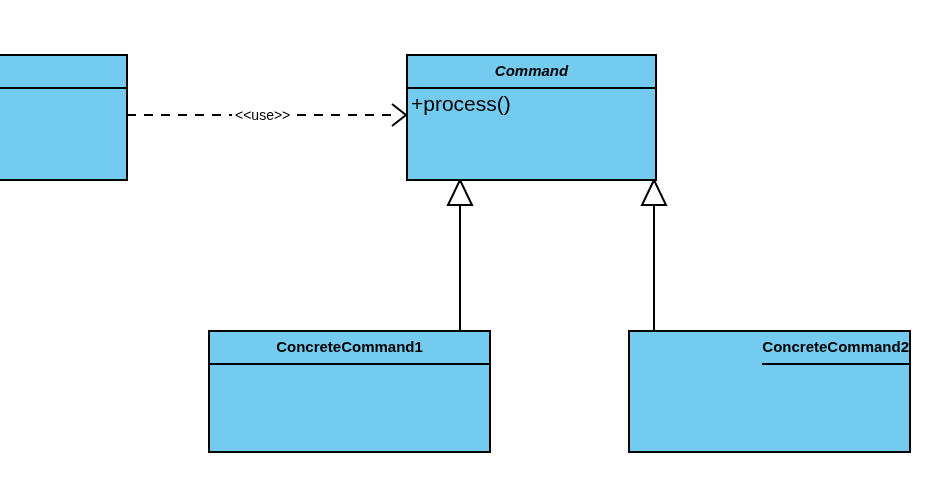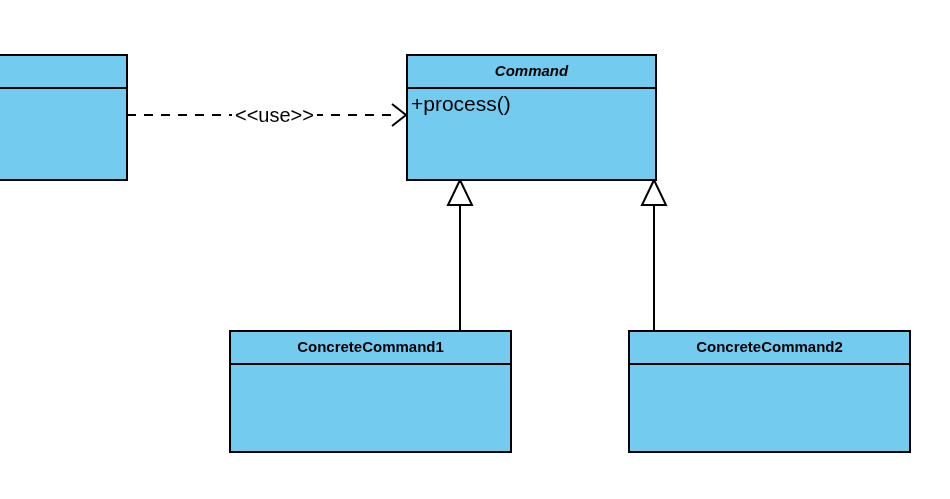--- a/index.html
+++ b/index.html
@@ -63,21 +63,21 @@
     position: absolute;
     left: 0;
     top: 0;
     width: 950px;
     height: 499px;
     pointer-events: none;
     overflow: visible;
   }
   .edge-label {
     position: absolute;
-    font-size: 20px;
+    font-size: 14px;
     color: #000000;
     background: #ffffff;
     padding: 0 3px;
     white-space: nowrap;
     line-height: 16px;
   }
 </style>
 </head>
 <body>
 
@@ -111,23 +111,23 @@
     <div class="uml-class-members"></div>
   </div>
 
   <div class="uml-class" style="left:406px; top:54px; width:251px; height:127px;">
     <div class="uml-class-name abstract">Command</div>
     <div class="uml-class-members">
       <span class="uml-member">+process()</span>
     </div>
   </div>
 
-  <div class="uml-class" style="left:229px; top:330px; width:283px; height:123px;">
+  <div class="uml-class" style="left:208px; top:330px; width:283px; height:123px;">
     <div class="uml-class-name">ConcreteCommand1</div>
     <div class="uml-class-members"></div>
   </div>
 
-  <div class="uml-class" style="left:628px; top:330px; width:283px; height:123px;">
+  <div class="uml-class" style="left:628px; top:330px; width:283px; height:123px;align-items:flex-end;">
     <div class="uml-class-name">ConcreteCommand2</div>
     <div class="uml-class-members"></div>
   </div>
 
 </div>
 
 </body></html>

